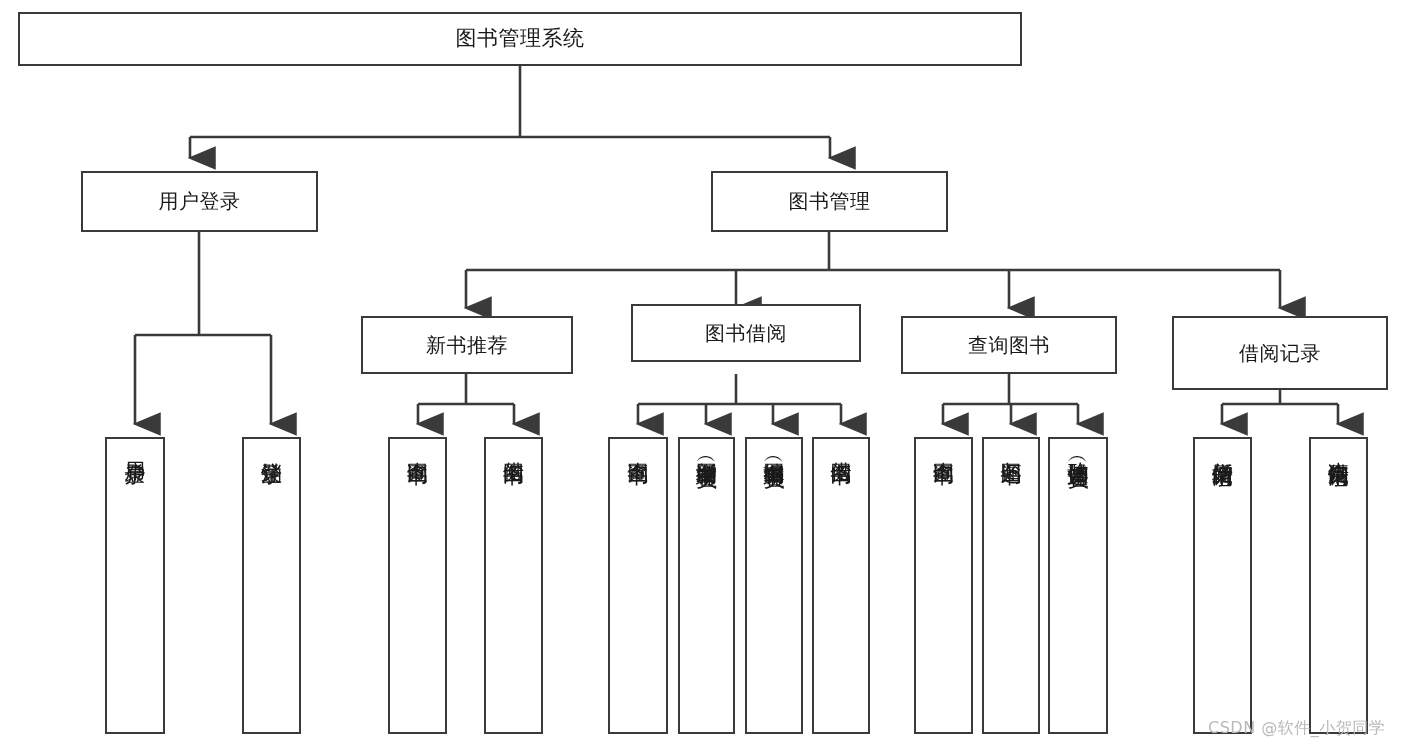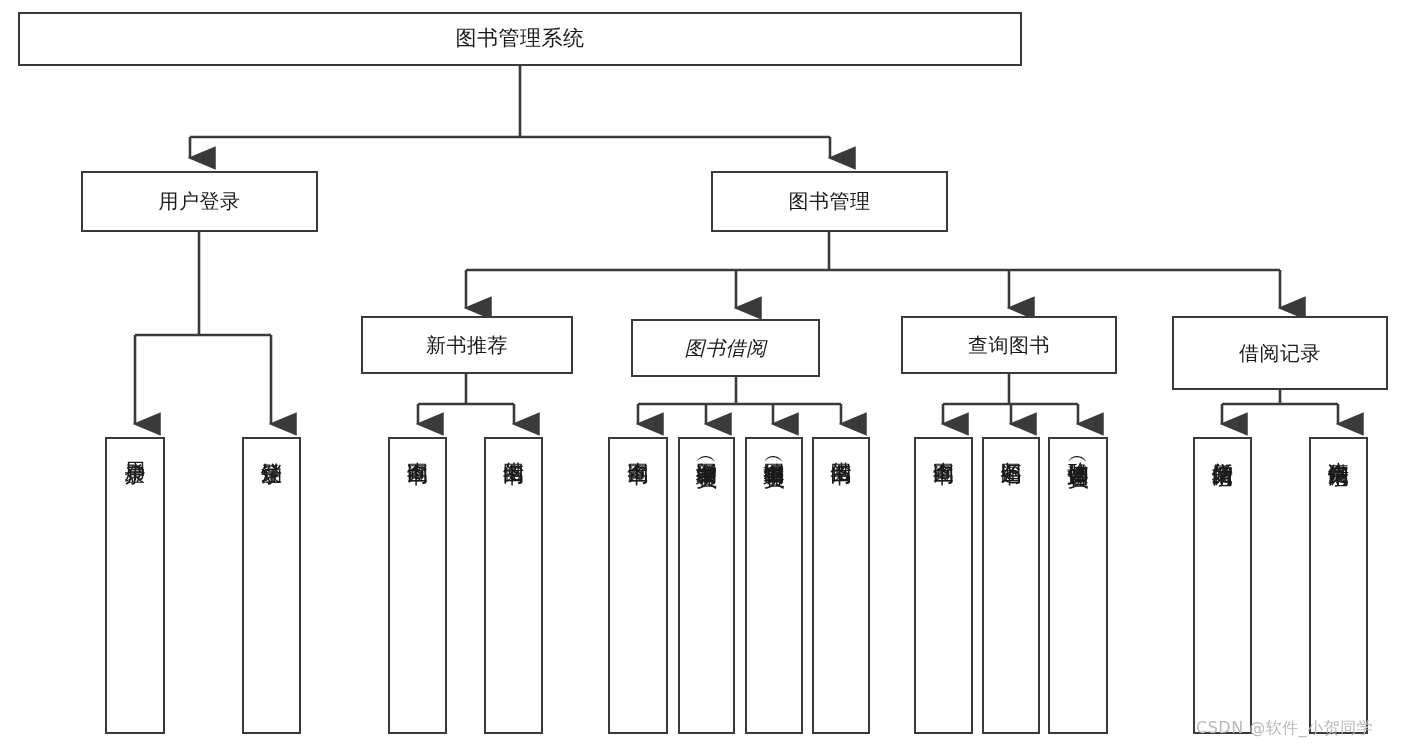--- a/index.html
+++ b/index.html
@@ -62,20 +62,21 @@
     line-height: 1.05;
     letter-spacing: 1px;
     white-space: nowrap;
   }
   .watermark {
     position: absolute;
     font-size: 16px;
     color: #b9b9b9;
     white-space: nowrap;
     letter-spacing: 0.5px;
+    padding-left: 12px;
   }
 </style>
 </head>
 <body>
 
 <div id="canvas">
 
   <svg class="edges" viewBox="0 0 1405 747">
     <defs>
       <marker id="arrow" viewBox="0 0 10 12" refX="5" refY="11" markerWidth="9" markerHeight="11" orient="auto-start-reverse">
@@ -133,21 +134,21 @@
   <div class="node horiz" style="left:81px; top:171px; width:237px; height:61px;">
     <span class="label">用户登录</span>
   </div>
   <div class="node horiz" style="left:361px; top:316px; width:212px; height:58px;">
     <span class="label">新书推荐</span>
   </div>
 
   <div class="node horiz" style="left:711px; top:171px; width:237px; height:61px;">
     <span class="label">图书管理</span>
   </div>
-  <div class="node horiz" style="left:631px; top:319px; width:189px; height:58px;font-style:italic;">
+  <div class="node horiz" style="left:631px; top:304px; width:230px; height:58px;">
     <span class="label">图书借阅</span>
   </div>
   <div class="node horiz" style="left:901px; top:316px; width:216px; height:58px;">
     <span class="label">查询图书</span>
   </div>
   <div class="node horiz" style="left:1172px; top:316px; width:216px; height:74px;">
     <span class="label">借阅记录</span>
   </div>
 
   <div class="node vert" style="left:105px; top:437px; width:60px; height:297px;">

